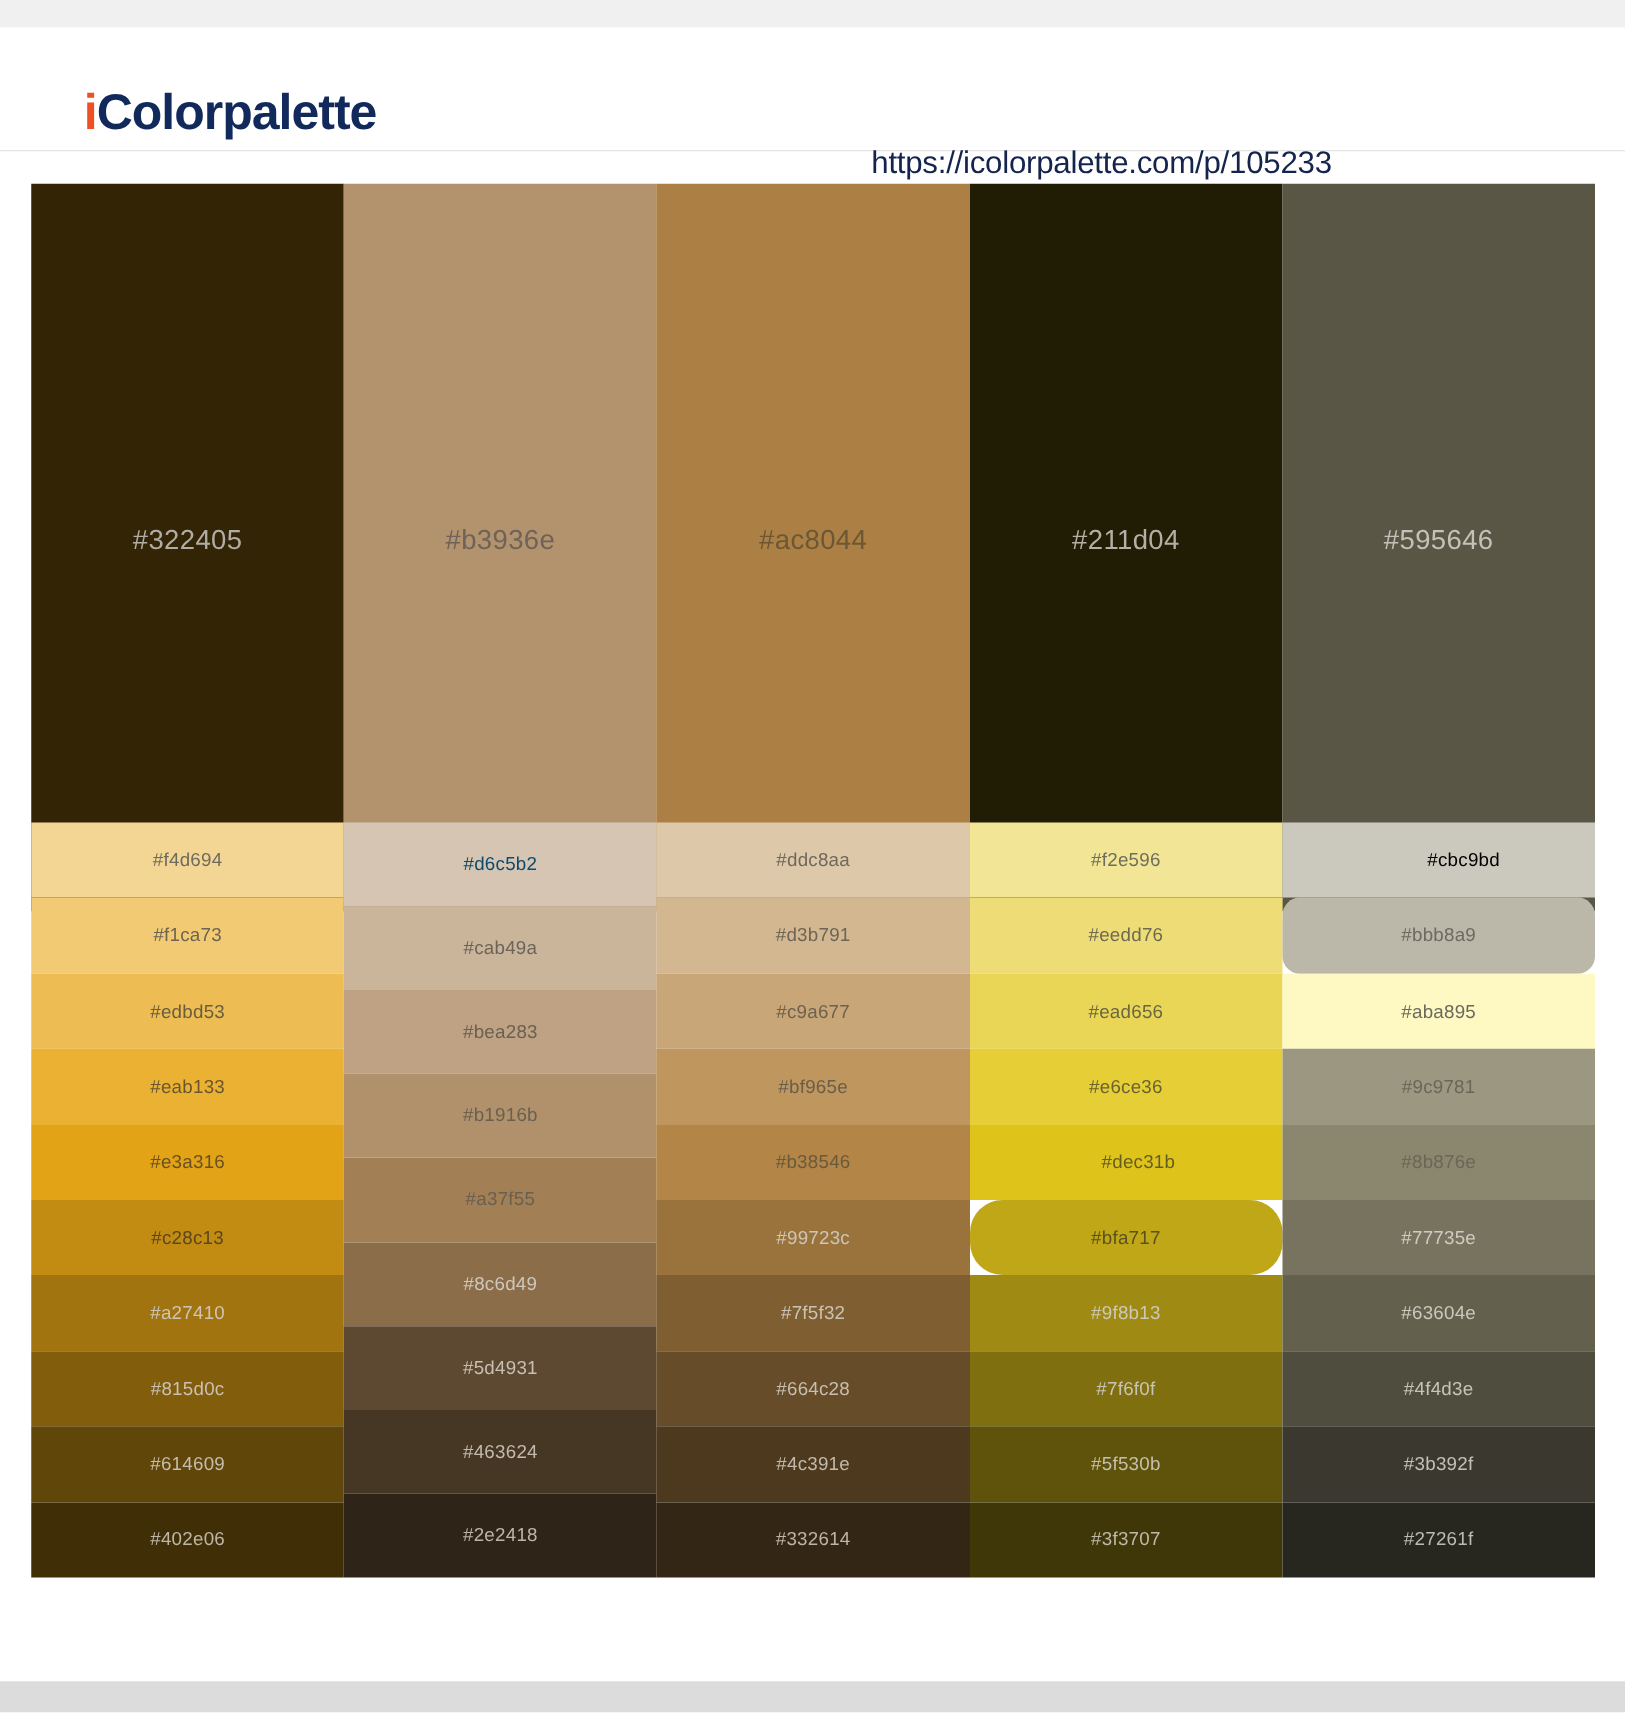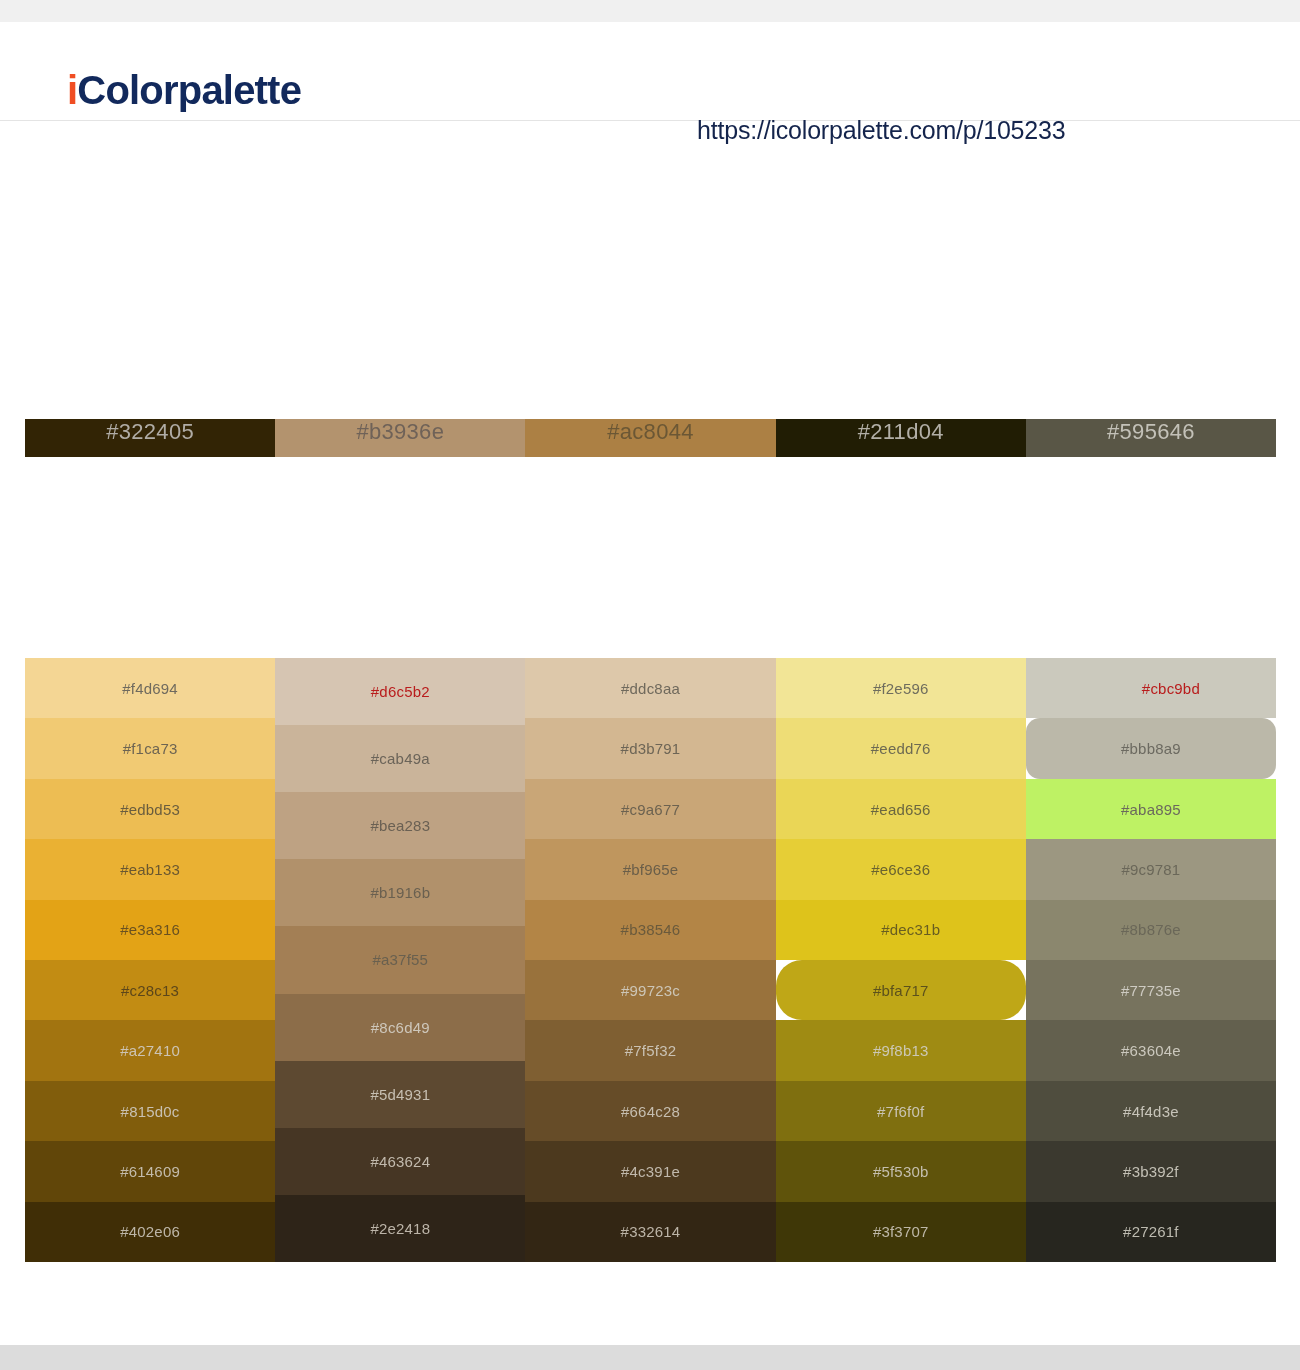--- a/index.html
+++ b/index.html
@@ -54,21 +54,20 @@
     white-space: nowrap;
     margin-top: 40px;
   }
 
   
   .palette-band {
     position: absolute;
     left: 25px; top: 147px;
     width: 1251px; height: 582px;
     display: flex;
-    align-items: center;
   }
   .palette-swatch {
     flex: 1 1 0;
     position: relative;
     display: flex;
     align-items: center;
     justify-content: center;
   }
   .palette-swatch .swatch-label {
     font-size: 22px;
@@ -167,21 +166,21 @@
         </div>
         <div class="shade-cell" style="background: rgb(97, 70, 9);">
           <span class="cell-label" style="color: rgb(196, 188, 172);">#614609</span>
         </div>
         <div class="shade-cell" style="background: rgb(64, 46, 6);">
           <span class="cell-label" style="color: rgb(189, 182, 168);">#402e06</span>
         </div>
       </div>
       <div class="shade-column">
         <div class="shade-cell" style="background: rgb(214, 197, 178);">
-          <span class="cell-label" style="color: #b91c1c;">#d6c5b2</span>
+          <span class="cell-label" style="color: #0c4a6e;">#d6c5b2</span>
         </div>
         <div class="shade-cell" style="background: rgb(202, 180, 154);">
           <span class="cell-label" style="color: rgb(107, 100, 89);">#cab49a</span>
         </div>
         <div class="shade-cell" style="background: rgb(190, 162, 131);">
           <span class="cell-label" style="color: rgb(106, 96, 83);">#bea283</span>
         </div>
         <div class="shade-cell" style="background: rgb(177, 145, 107);">
           <span class="cell-label" style="color: rgb(106, 96, 80);">#b1916b</span>
         </div>
@@ -260,26 +259,26 @@
         </div>
         <div class="shade-cell" style="background: rgb(95, 83, 11);">
           <span class="cell-label" style="color: rgb(197, 191, 174);">#5f530b</span>
         </div>
         <div class="shade-cell" style="background: rgb(63, 55, 7);">
           <span class="cell-label" style="color: rgb(190, 184, 168);">#3f3707</span>
         </div>
       </div>
       <div class="shade-column">
         <div class="shade-cell" style="background: rgb(203, 201, 189);">
-          <span class="cell-label" style="color: #b91c1c; margin-left: 40px;">#cbc9bd</span>
+          <span class="cell-label" style="color: #000000; margin-left: 40px;">#cbc9bd</span>
         </div>
         <div class="shade-cell" style="background: rgb(187, 184, 169); border-radius: 14px;">
           <span class="cell-label" style="color: rgb(108, 106, 97);">#bbb8a9</span>
         </div>
-        <div class="shade-cell" style="background: #bef264;">
+        <div class="shade-cell" style="background: #fef9c3;">
           <span class="cell-label" style="color: rgb(107, 105, 93);">#aba895</span>
         </div>
         <div class="shade-cell" style="background: rgb(156, 151, 129);">
           <span class="cell-label" style="color: rgb(106, 103, 89);">#9c9781</span>
         </div>
         <div class="shade-cell" style="background: rgb(139, 135, 110);">
           <span class="cell-label" style="color: rgb(106, 103, 88);">#8b876e</span>
         </div>
         <div class="shade-cell" style="background: rgb(119, 115, 94);">
           <span class="cell-label" style="color: rgb(206, 203, 194);">#77735e</span>

